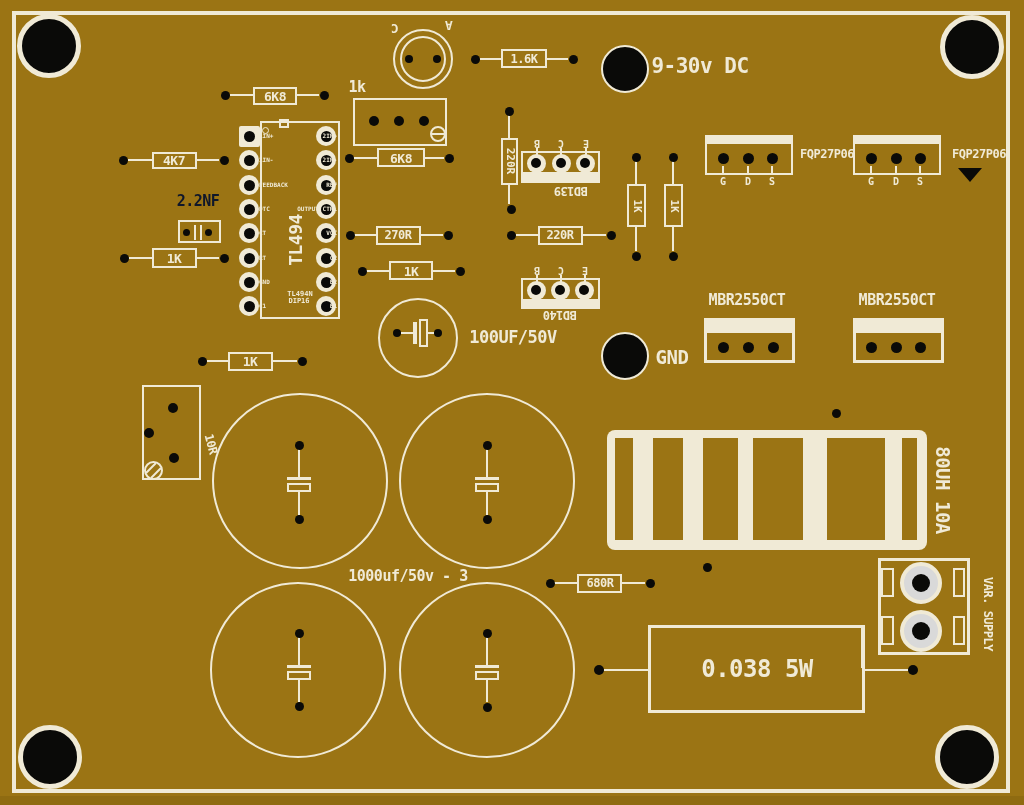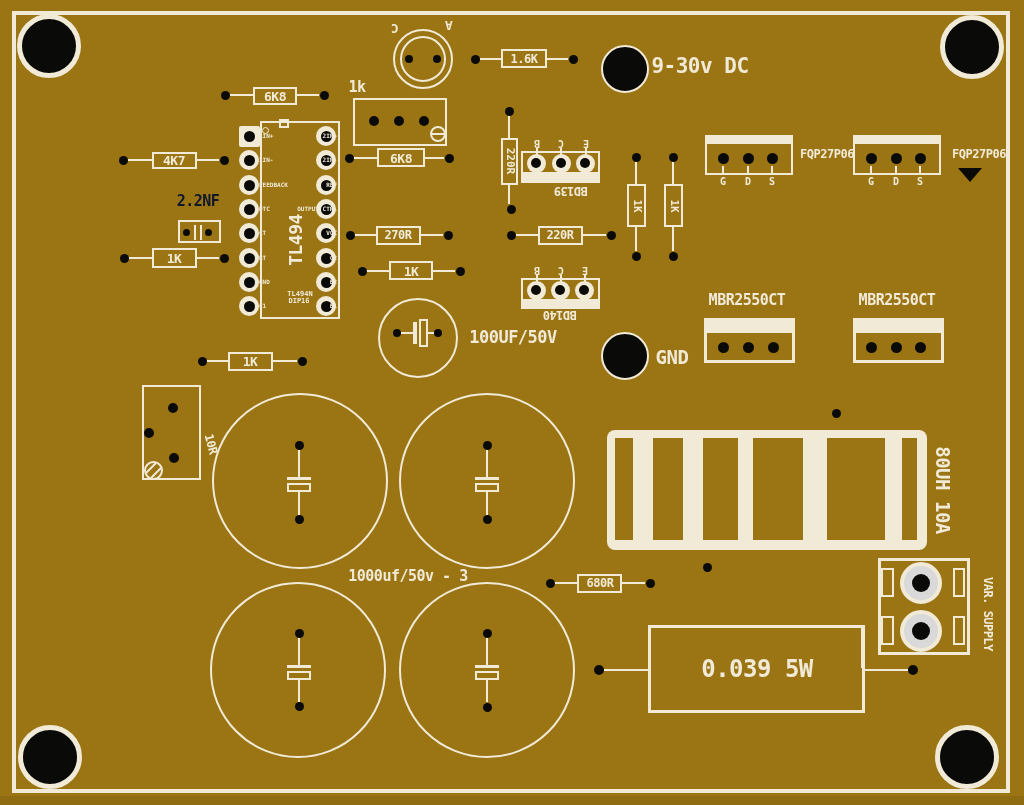--- a/index.html
+++ b/index.html
@@ -306,15 +306,15 @@
     <div class="lbl" style="left: 585px; top: 270px; color: rgb(240, 234, 214); font-size: 10px; letter-spacing: 0px; transform: translate(-50%, -50%) rotate(180deg);">E</div>
     <div class="lbl" style="left: 513px; top: 337px; color: rgb(240, 234, 214); font-size: 17px; letter-spacing: -0.5px; transform: translate(-50%, -50%);">100UF/50V</div>
     <div class="lbl" style="left: 672px; top: 357px; color: rgb(240, 234, 214); font-size: 19px; letter-spacing: -0.5px; transform: translate(-50%, -50%);">GND</div>
     <div class="lbl" style="left: 747px; top: 300px; color: rgb(240, 234, 214); font-size: 15px; letter-spacing: -0.5px; transform: translate(-50%, -50%);">MBR2550CT</div>
     <div class="lbl" style="left: 897px; top: 300px; color: rgb(240, 234, 214); font-size: 15px; letter-spacing: -0.5px; transform: translate(-50%, -50%);">MBR2550CT</div>
     <div class="lbl" style="left: 250px; top: 361px; color: rgb(240, 234, 214); font-size: 13px; letter-spacing: -0.5px; transform: translate(-50%, -50%);">1K</div>
     <div class="lbl" style="left: 211px; top: 444px; color: rgb(240, 234, 214); font-size: 12px; letter-spacing: -0.5px; transform: translate(-50%, -50%) rotate(75deg);">10R</div>
     <div class="lbl" style="left: 408px; top: 576px; color: rgb(240, 234, 214); font-size: 15px; letter-spacing: -0.5px; transform: translate(-50%, -50%);">1000uf/50v - 3</div>
     <div class="lbl" style="left: 600px; top: 583px; color: rgb(240, 234, 214); font-size: 12px; letter-spacing: -0.5px; transform: translate(-50%, -50%);">680R</div>
     <div class="lbl" style="left: 942px; top: 490px; color: rgb(240, 234, 214); font-size: 19px; letter-spacing: -0.5px; transform: translate(-50%, -50%) rotate(90deg);">80UH 10A</div>
-    <div class="lbl" style="left: 757px; top: 669px; color: rgb(240, 234, 214); font-size: 24px; letter-spacing: -0.5px; transform: translate(-50%, -50%);">0.039 5W</div>
+    <div class="lbl" style="left: 757px; top: 669px; color: rgb(240, 234, 214); font-size: 24px; letter-spacing: -0.5px; transform: translate(-50%, -50%);">0.038 5W</div>
     <div class="lbl" style="left: 988px; top: 614px; color: rgb(240, 234, 214); font-size: 12px; letter-spacing: -0.5px; transform: translate(-50%, -50%) rotate(90deg);">VAR. SUPPLY</div>
   </div>
 
 </body></html>

